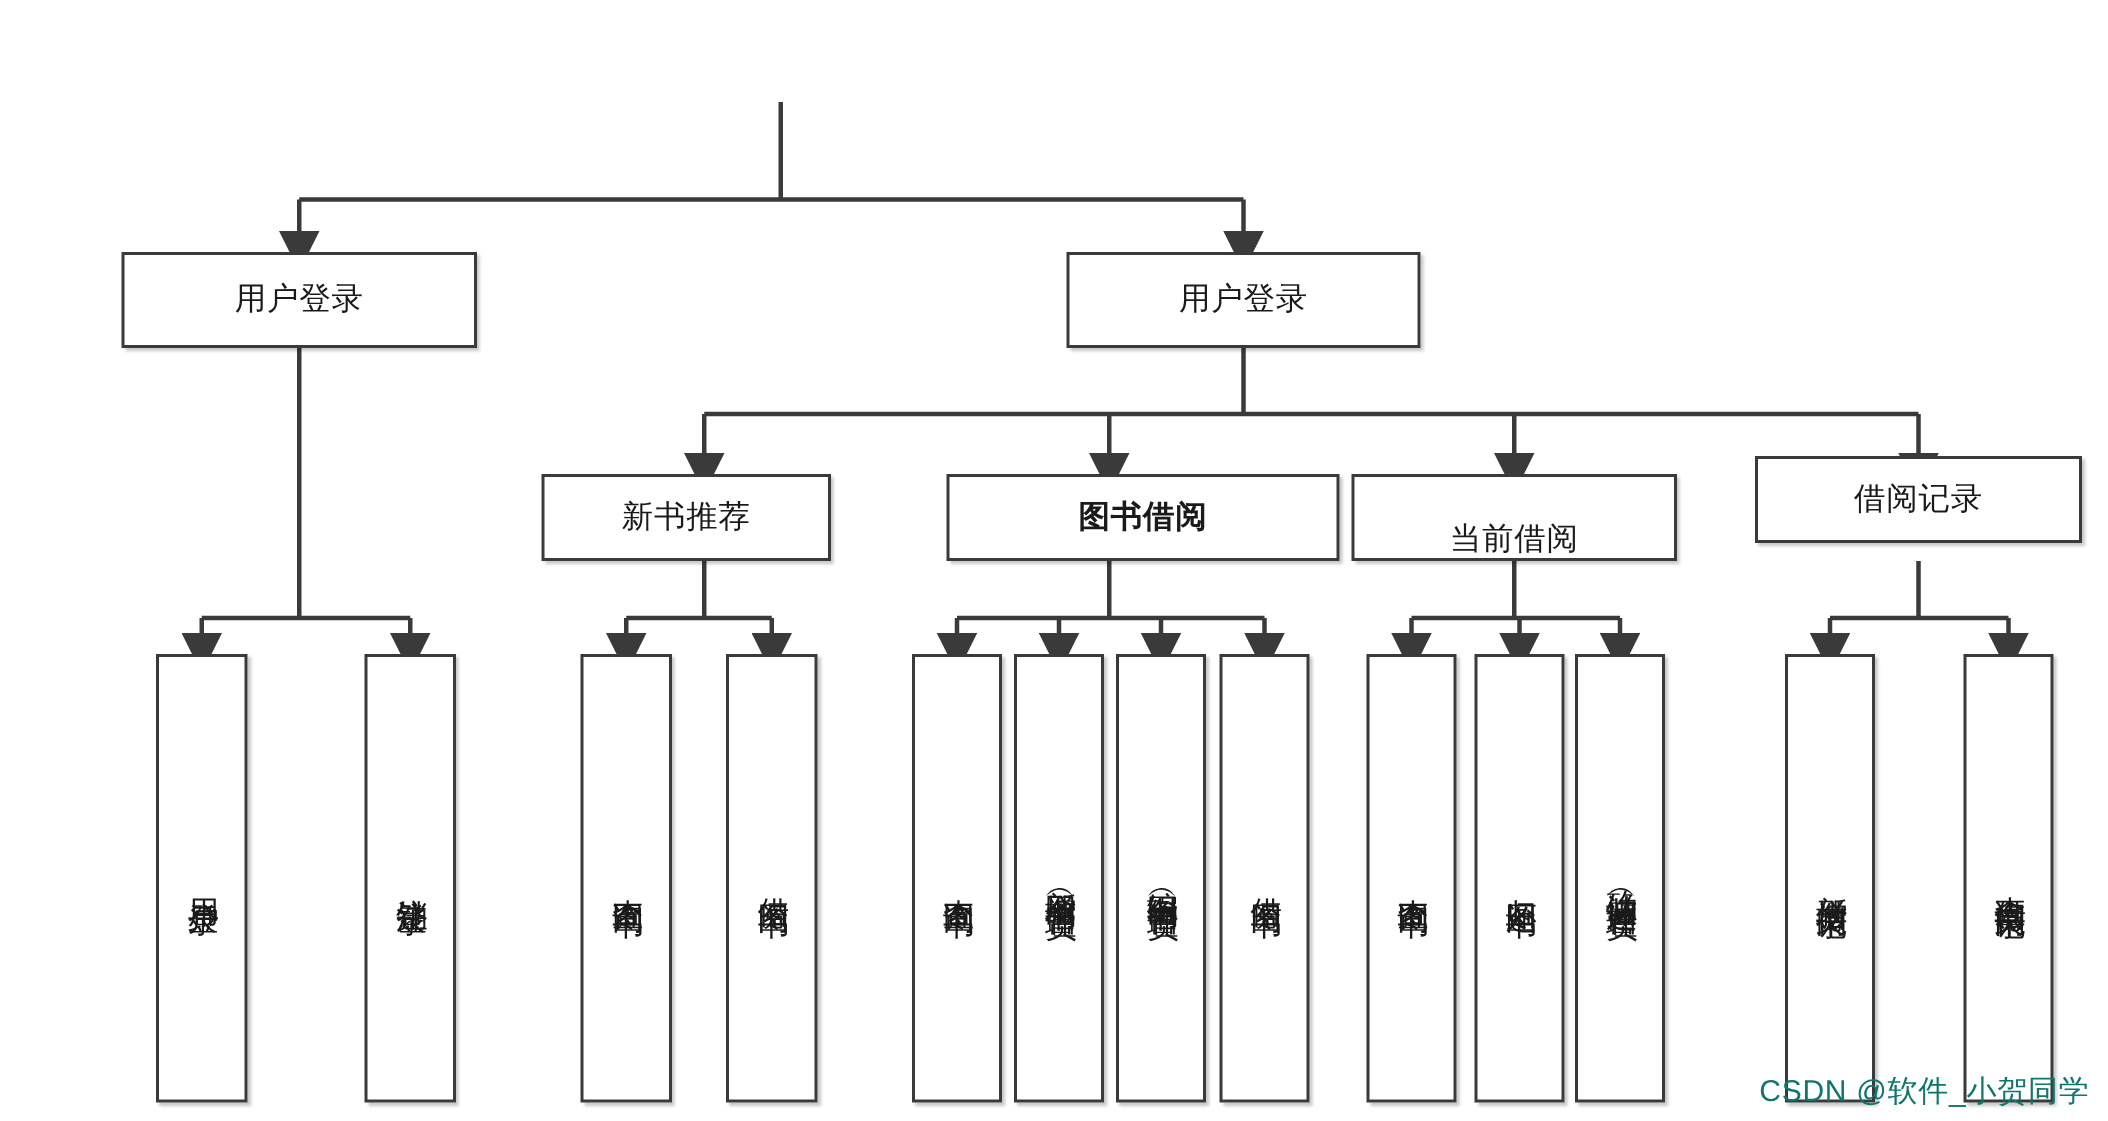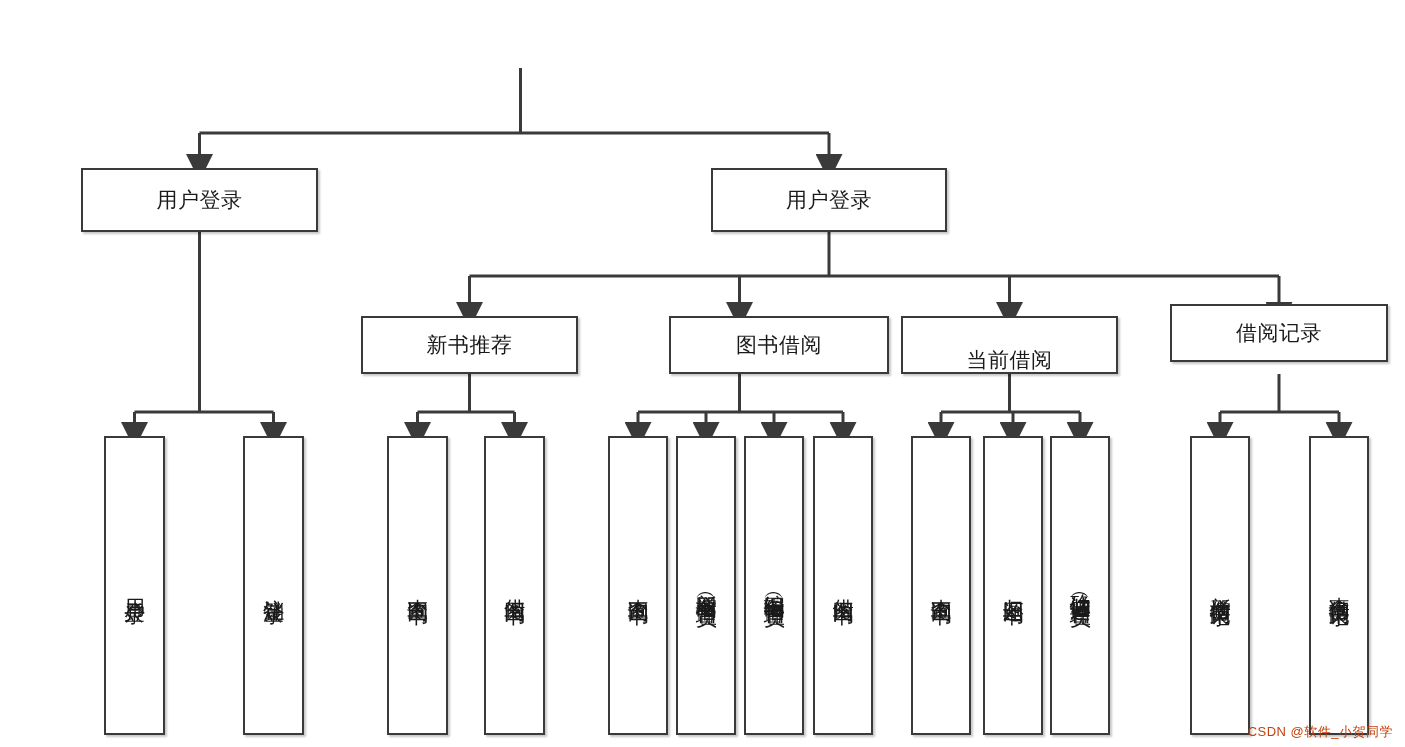--- a/index.html
+++ b/index.html
@@ -50,22 +50,22 @@
     line-height: 1.35;
     color: #1a1a1a;
     letter-spacing: 2px;
     text-align: center;
     white-space: nowrap;
   }
   #watermark {
     position: absolute;
     right: 12px;
     bottom: 6px;
-    font-size: 13px;
-    color: #c2410c;
+    font-size: 20px;
+    color: #0f766e;
     letter-spacing: 0.5px;
     white-space: nowrap;
     pointer-events: none;
   }
 </style>
 </head>
 <body>
 
 <div id="canvas">
 
@@ -115,24 +115,24 @@
 
   <div id="nodes-level2">
       <div class="node-box" style="left: 81px; top: 168px; width: 237px; height: 64px;">
         <span class="node-label-h">用户登录</span>
       </div>
       <div class="node-box" style="left: 711px; top: 168px; width: 236px; height: 64px;">
         <span class="node-label-h">用户登录</span>
       </div>
     </div>
   <div id="nodes-level3">
-      <div class="node-box" style="left: 361px; top: 316px; width: 217px; height: 58px;">
+      <div class="node-box" style="left: 361px; top: 316px; width: 193px; height: 58px;">
         <span class="node-label-h">新书推荐</span>
       </div>
-      <div class="node-box" style="left: 669px; top: 316px; width: 220px; height: 58px;">
+      <div class="node-box" style="left: 631px; top: 316px; width: 262px; height: 58px; font-weight: bold;">
         <span class="node-label-h">图书借阅</span>
       </div>
       <div class="node-box" style="left: 901px; top: 316px; width: 217px; height: 58px; align-items: flex-end;">
         <span class="node-label-h">当前借阅</span>
       </div>
       <div class="node-box" style="left: 1170px; top: 304px; width: 218px; height: 58px;">
         <span class="node-label-h">借阅记录</span>
       </div>
     </div>
   <div id="nodes-leaves">

